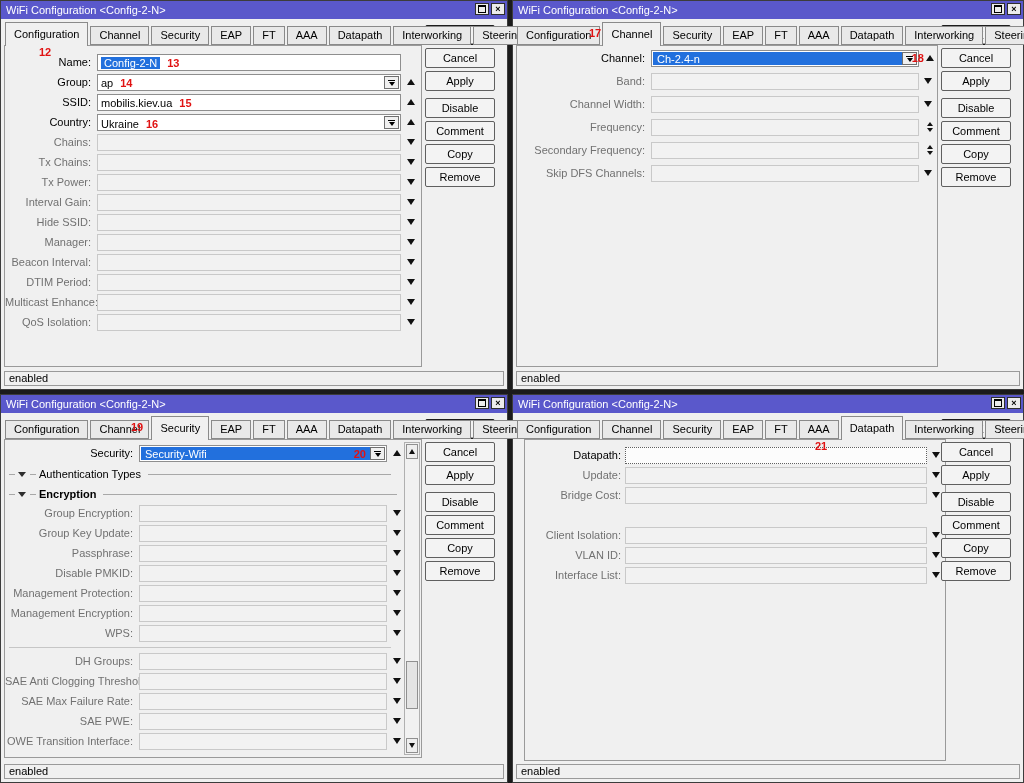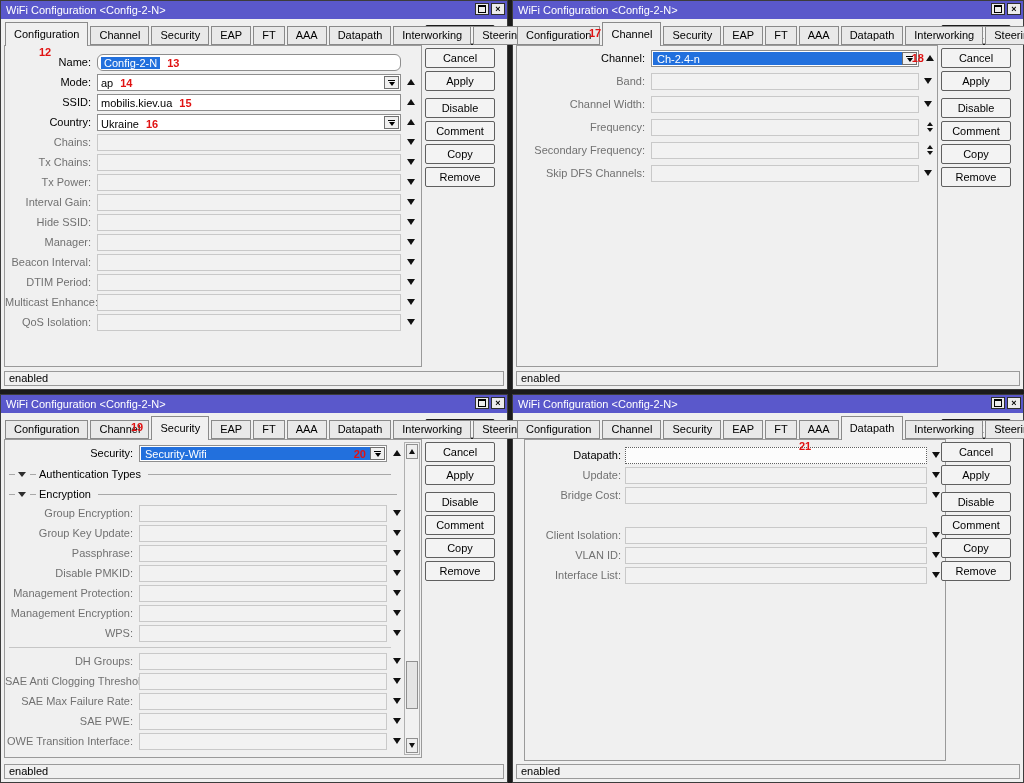--- a/index.html
+++ b/index.html
@@ -84,27 +84,27 @@
       <span class="tab">FT</span>
       <span class="tab">AAA</span>
       <span class="tab">Datapath</span>
       <span class="tab">Interworking</span>
       <span class="tab">Steering</span>
     </div>
     <span class="ann abs" style="left:38px;top:45px;">12</span>
     <div class="content" style="top:44px;left:3px;width:418px;height:322px;">
       <div class="row" style="top:8px;">
         <span class="rlabel" style="width:86px;">Name:</span>
-        <span class="field" style="left:92px;right:20px;border-radius:6px;">
+        <span class="field" style="left:92px;right:20px;">
           <span class="sel">Config-2-N</span>
           <span class="ann inline">13</span>
         </span>
       </div>
       <div class="row" style="top:28px;">
-        <span class="rlabel" style="width:86px;">Mode:</span>
+        <span class="rlabel" style="width:86px;">Group:</span>
         <span class="field" style="left:92px;right:20px;">
           <span class="val">ap</span>
           <span class="ann inline">14</span>
           <span class="combo"></span>
         </span>
         <span class="arrow up" style="right:6px;"></span>
       </div>
       <div class="row" style="top:48px;">
         <span class="rlabel" style="width:86px;">SSID:</span>
         <span class="field" style="left:92px;right:20px;">
@@ -287,21 +287,21 @@
         </span>
         <span class="arrow up" style="right:20px;"></span>
       </div>
       <div class="section" style="left:4px;right:30px;top:27px;">
         <span class="dash"></span>
         <span class="tri"></span>
         <span class="dash"></span>
         <span class="stitle">Authentication Types</span>
         <span class="line"></span>
       </div>
-      <div class="section" style="left:4px;right:24px;top:47px;">
+      <div class="section" style="left:4px;right:24px;top:47px;font-weight:bold;">
         <span class="dash"></span>
         <span class="tri"></span>
         <span class="dash"></span>
         <span class="stitle">Encryption</span>
         <span class="line"></span>
       </div>
       <div class="row disabled" style="top:65px;">
         <span class="rlabel" style="width:128px;">Group Encryption:</span>
         <span class="field" style="left:134px;right:34px;"></span>
         <span class="arrow down" style="right:20px;"></span>
@@ -396,21 +396,21 @@
       <span class="tab">Configuration</span>
       <span class="tab">Channel</span>
       <span class="tab">Security</span>
       <span class="tab">EAP</span>
       <span class="tab">FT</span>
       <span class="tab">AAA</span>
       <span class="tab active">Datapath</span>
       <span class="tab">Interworking</span>
       <span class="tab">Steering</span>
     </div>
-    <span class="ann abs" style="left:286px;top:45px;">21</span>
+    <span class="ann abs" style="left:302px;top:45px;">21</span>
     <div class="content" style="top:44px;left:11px;width:422px;height:322px;">
       <div class="row" style="top:7px;">
         <span class="rlabel" style="width:96px;">Datapath:</span>
         <span class="field focus" style="left:100px;right:18px;"></span>
         <span class="arrow down" style="right:5px;"></span>
       </div>
       <div class="row disabled" style="top:27px;">
         <span class="rlabel" style="width:96px;">Update:</span>
         <span class="field" style="left:100px;right:18px;"></span>
         <span class="arrow down" style="right:5px;"></span>

